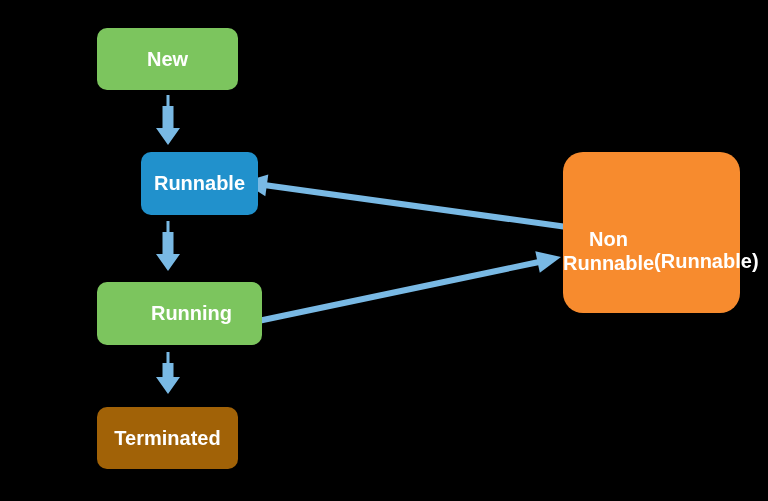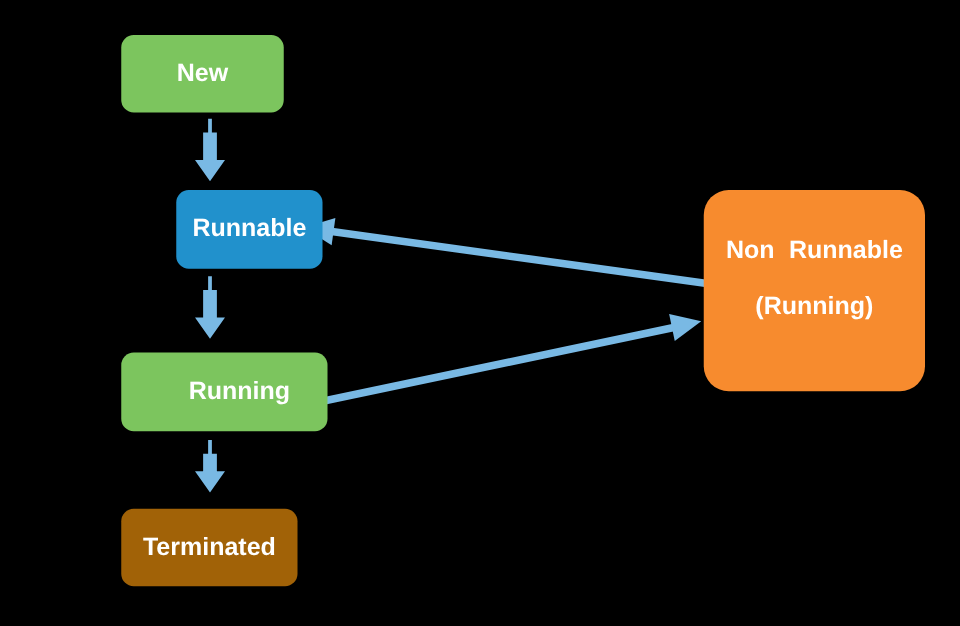--- a/index.html
+++ b/index.html
@@ -26,28 +26,27 @@
     position: absolute;
     display: flex;
     align-items: center;
     justify-content: center;
     color: #ffffff;
     font-weight: bold;
     font-size: 20px;
     border-radius: 10px;
     text-align: center;
   }
-  .node-new        { left: 97px;  top: 28px;  width: 130px; height: 62px; }
+  .node-new        { left: 97px;  top: 28px;  width: 141px; height: 62px; }
   .node-runnable   { left: 97px;  top: 152px; width: 117px; height: 63px; margin-left: 44px; }
   .node-running    { left: 97px;  top: 282px; width: 141px; height: 63px; }
   .node-terminated { left: 97px;  top: 407px; width: 141px; height: 62px; }
   .node-nonrunnable {
     left: 563px; top: 152px; width: 177px; height: 161px;
     border-radius: 20px;
-    flex-direction: column;
     justify-content: flex-start;
     box-sizing: border-box;
     padding-top: 36px;
   }
   .node-nonrunnable .line1 {
     word-spacing: 6px;
     line-height: 24px;
   }
   .node-nonrunnable .line2 {
     margin-top: 21px;
@@ -95,16 +94,16 @@
   <div class="node node-running" style="background-color: rgb(124, 197, 94); padding-left: 24px;">
     <span>Running</span>
   </div>
 
   <div class="node node-terminated" style="background-color: #a16207;">
     <span>Terminated</span>
   </div>
 
   <div class="node node-nonrunnable" style="background-color: rgb(247, 139, 46);">
     <span class="line1">Non  Runnable</span>
-    <span class="line2">(Running)</span>
+    <span class="line2">(Runnable)</span>
   </div>
 
 </div>
 
 </body></html>

